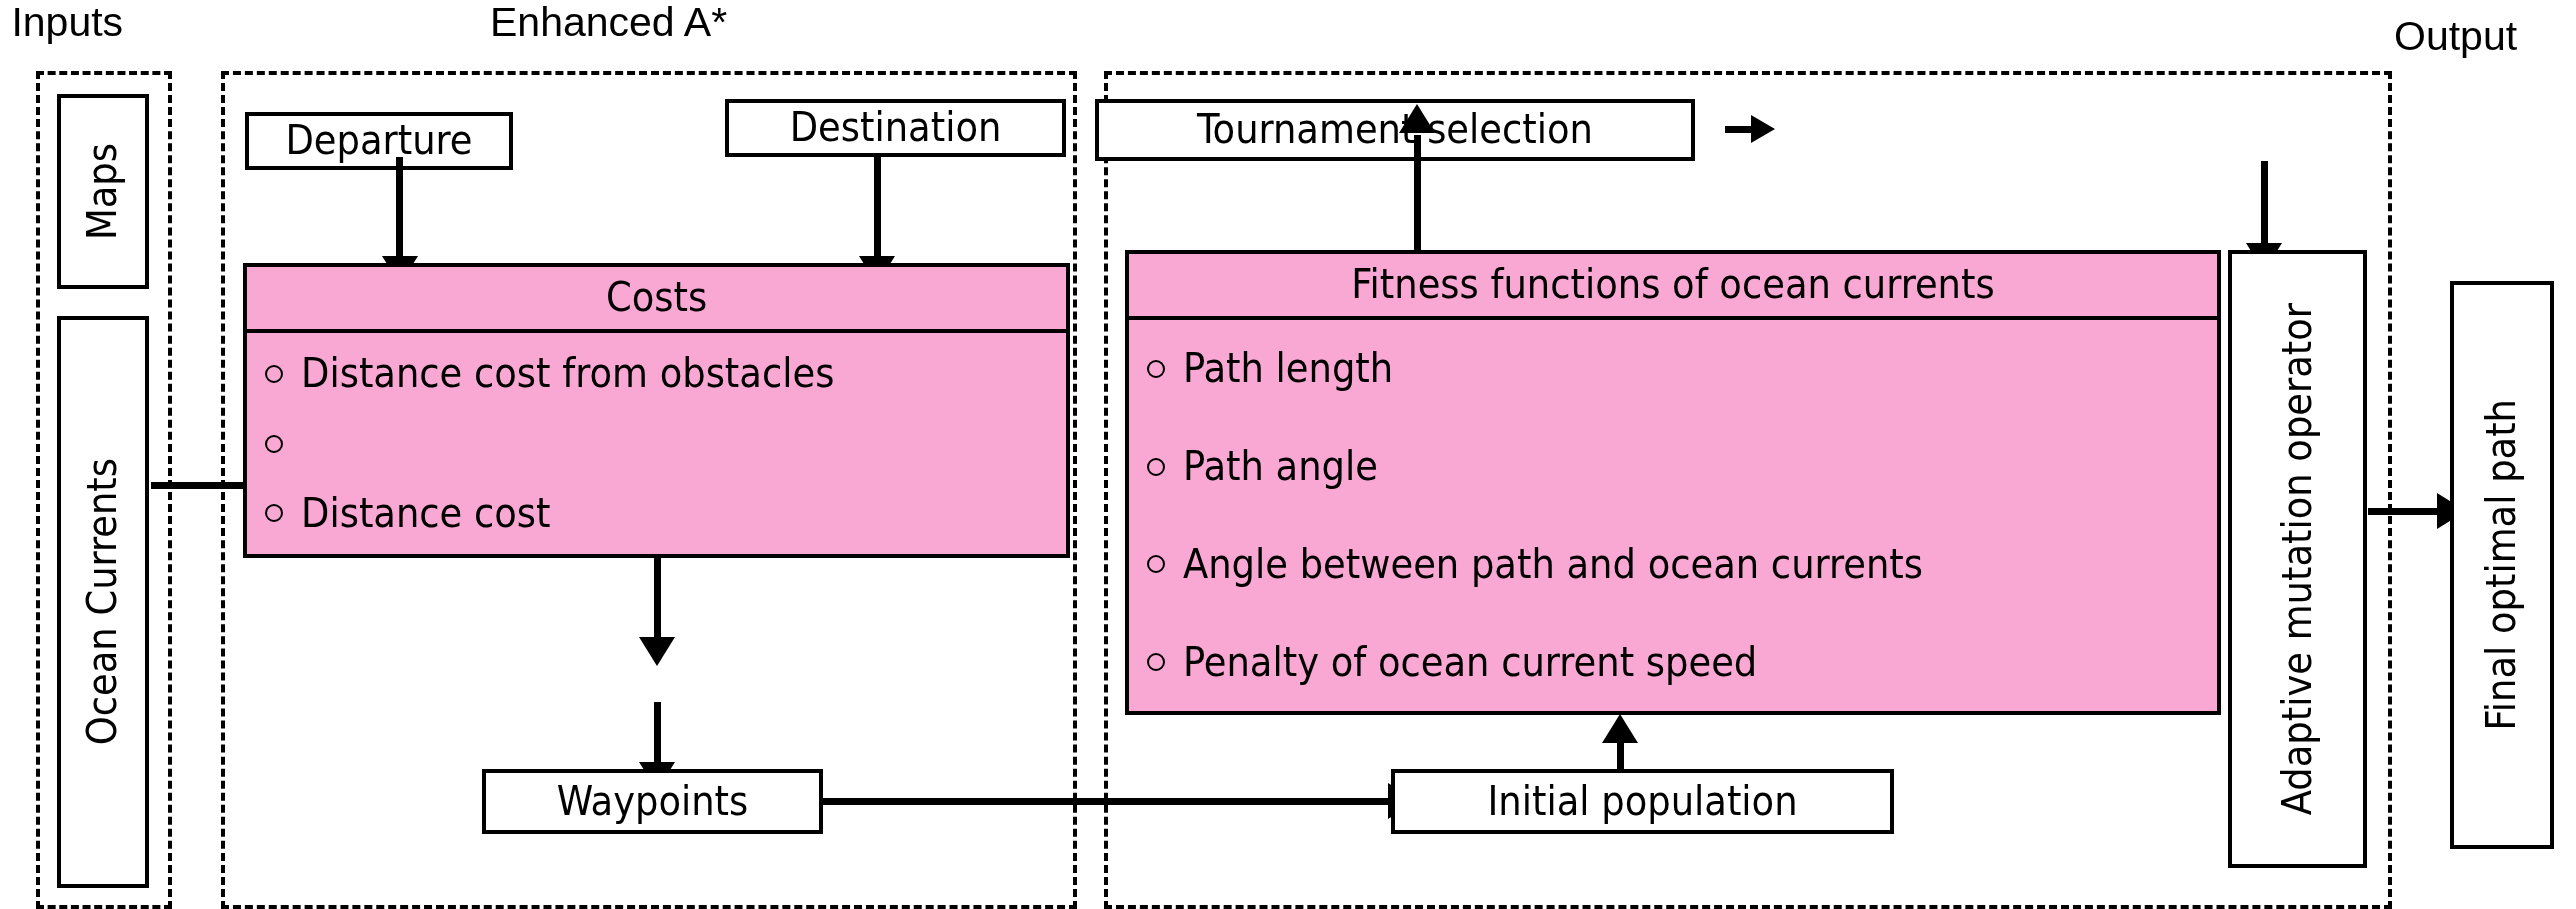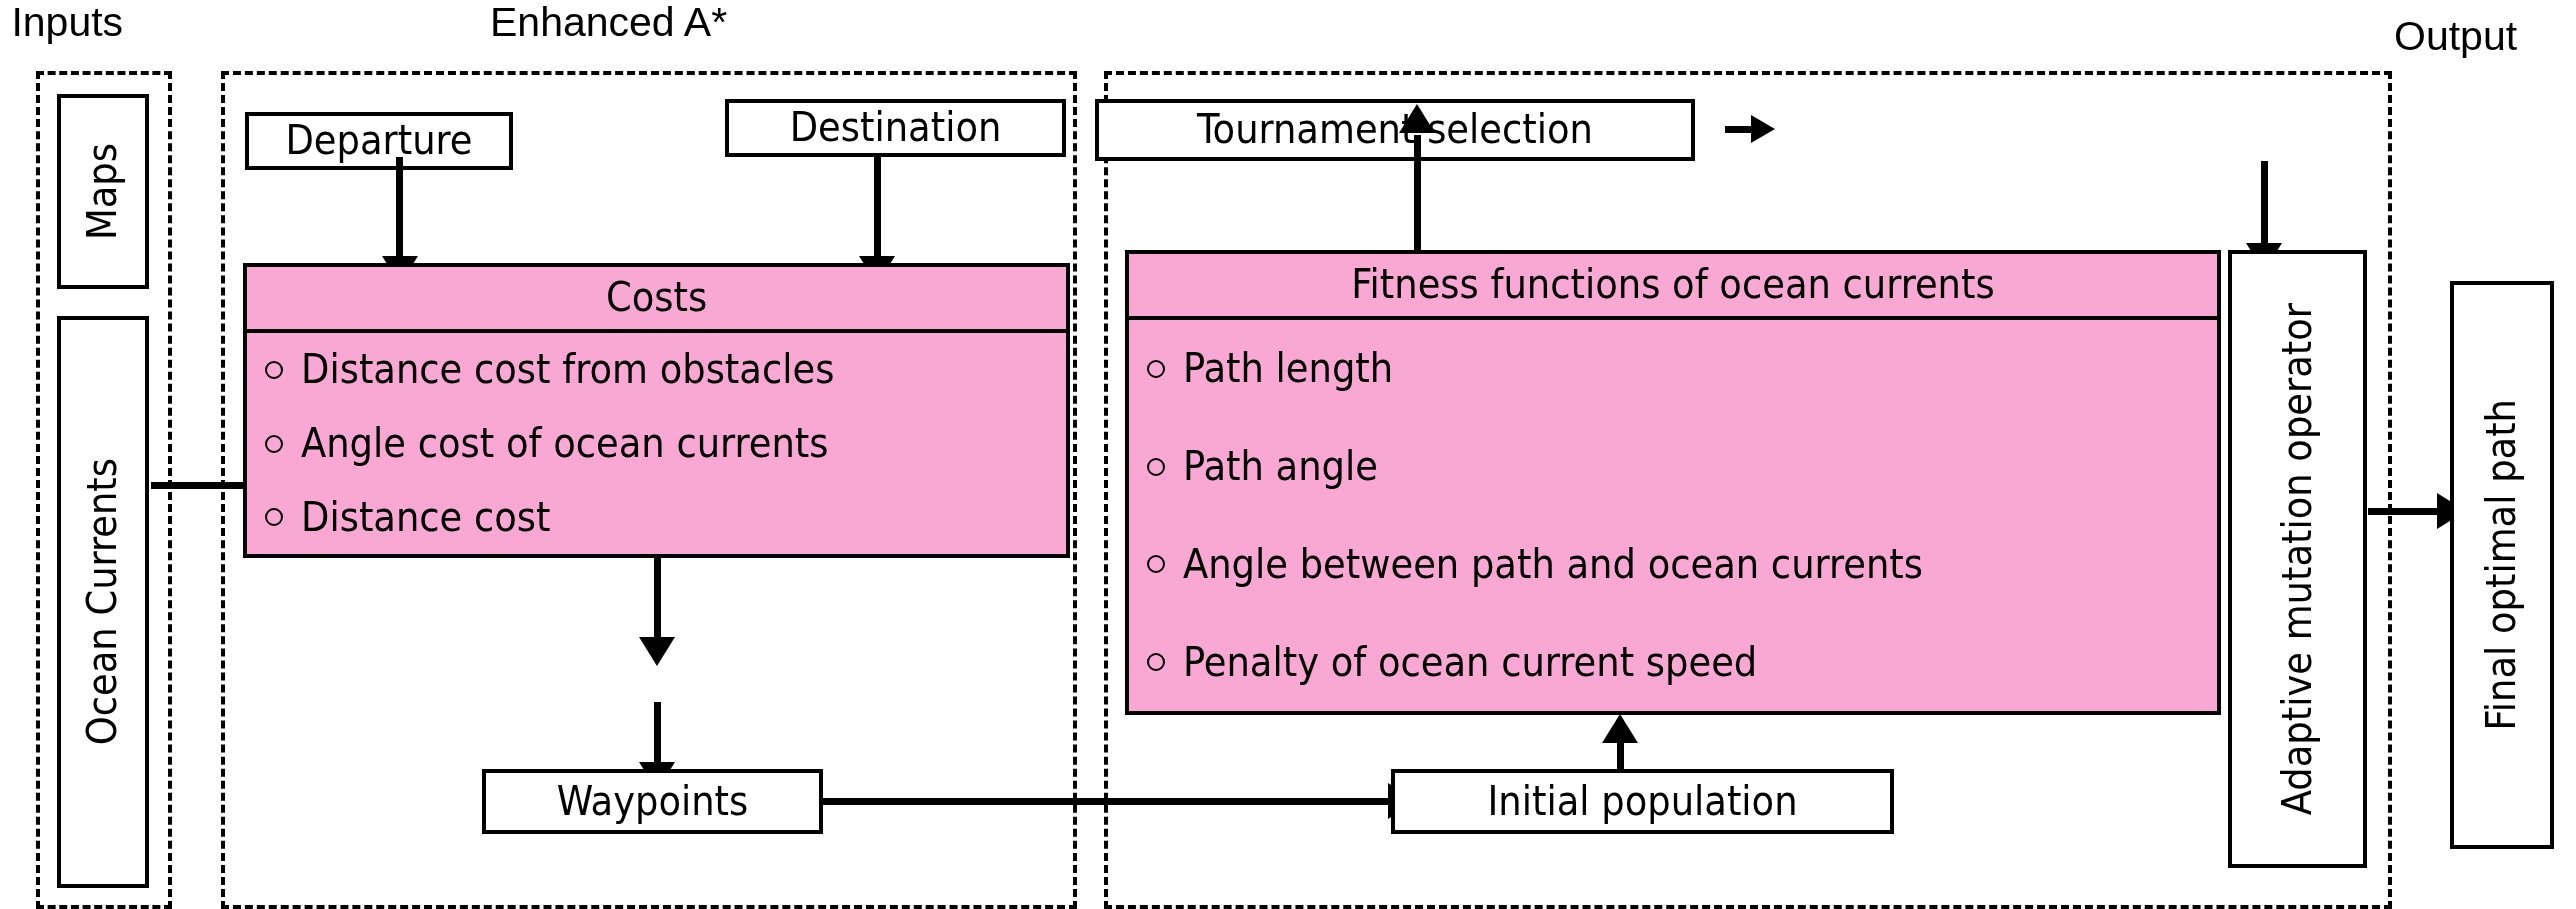--- a/index.html
+++ b/index.html
@@ -186,21 +186,20 @@
 
   <div class="panelbox" style="left:243px; top:263px; width:827px; height:295px;">
     <div class="phead">Costs</div>
     <div class="pbody tight">
       <div class="bullet-row">
         <span class="ring"></span>
         <span>Distance cost from obstacles</span>
       </div>
       <div class="bullet-row">
         <span class="ring"></span>
-        <span>Angle cost of ocean currents</span>
       </div>
       <div class="bullet-row">
         <span class="ring"></span>
         <span>Distance cost</span>
       </div>
     </div>
   </div>
 
   <div class="vline" style="left:654px; top:558px; height:86px;"></div>
   <div class="arrowhead down" style="left:639px; top:637px;"></div>

